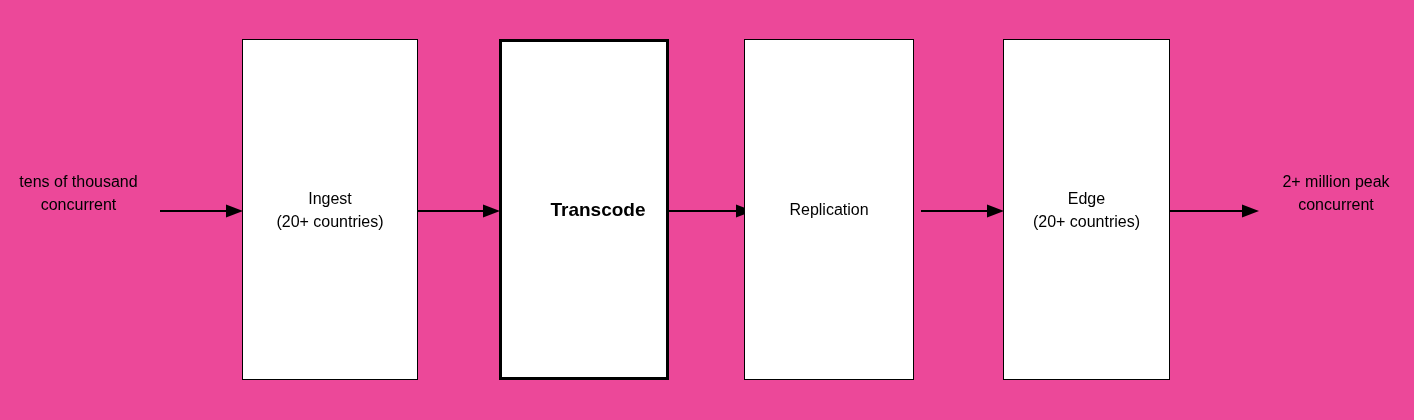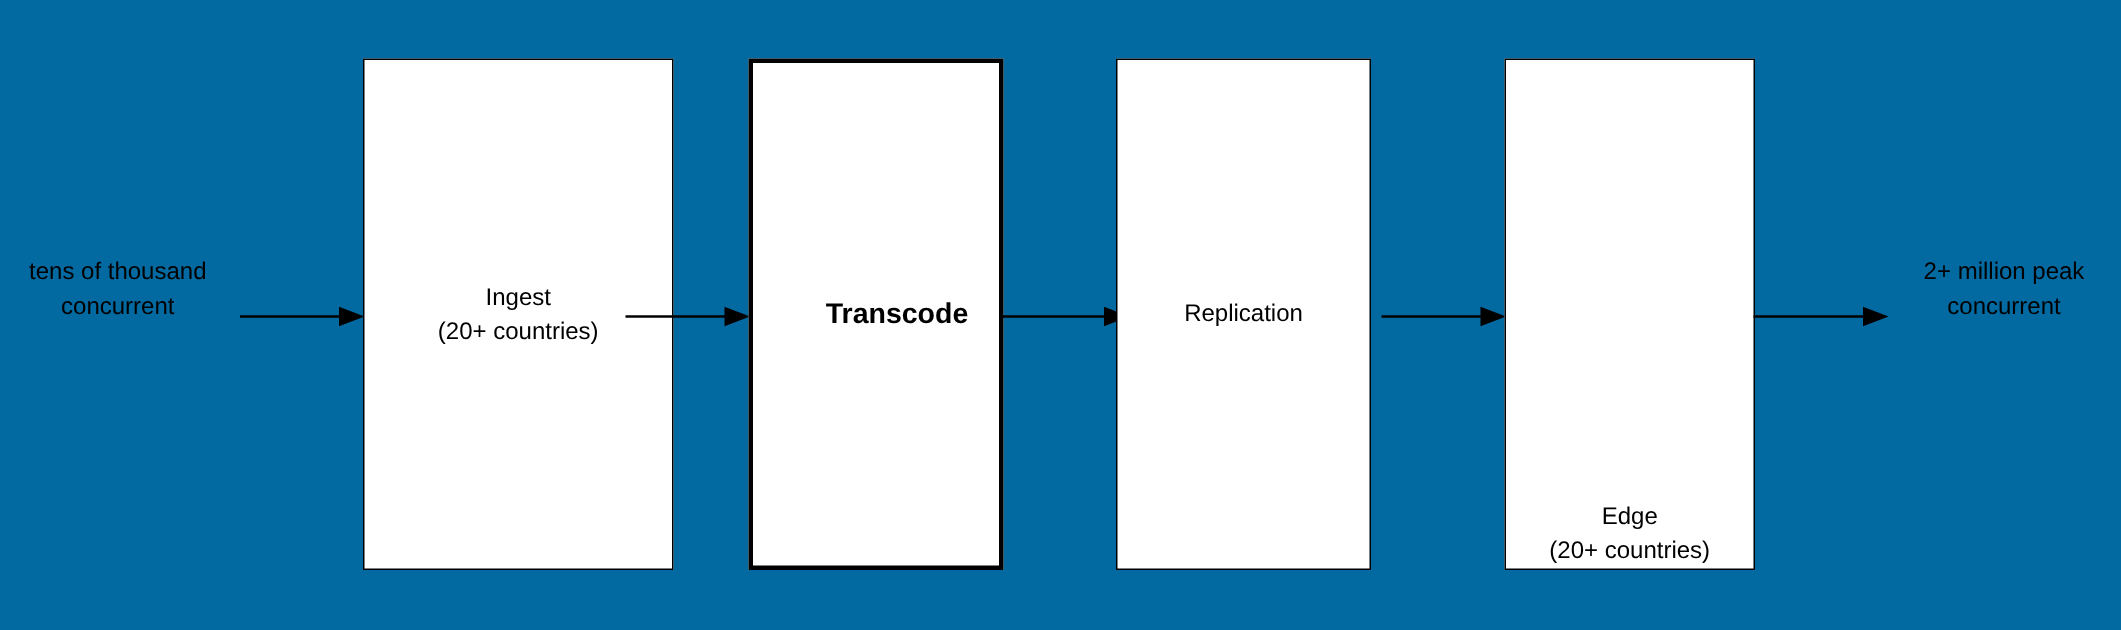--- a/index.html
+++ b/index.html
@@ -8,21 +8,21 @@
     background: #ffffff;
   }
   body {
     font-family: "Liberation Sans", sans-serif;
     color: #000000;
   }
   #diagram-canvas {
     position: relative;
     width: 1414px;
     height: 420px;
-    background: #0369a1;
+    background: #ec4899;
     overflow: hidden;
   }
 
   
   .side-label {
     position: absolute;
     text-align: center;
     font-size: 16px;
     line-height: 23px;
     color: #000000;
@@ -65,24 +65,24 @@
     white-space: nowrap;
   }
   .box-label .line {
     display: block;
   }
   .process-box.emphasis .box-label {
     font-weight: bold;
     font-size: 19px;
   }
 
-  #box-ingest      { left: 242px;  width: 207px; }
+  #box-ingest      { left: 242px;  width: 176px; }
   #box-transcode   { left: 499px;  width: 170px; padding-left: 28px; }
   #box-replication { left: 744px;  width: 170px; }
-  #box-edge        { left: 1003px; width: 167px; align-items: flex-end; }
+  #box-edge        { left: 1003px; width: 167px; }
 
   
   .arrow {
     position: absolute;
     top: 203px;
     height: 16px;
   }
   .arrow svg {
     display: block;
     overflow: visible;

